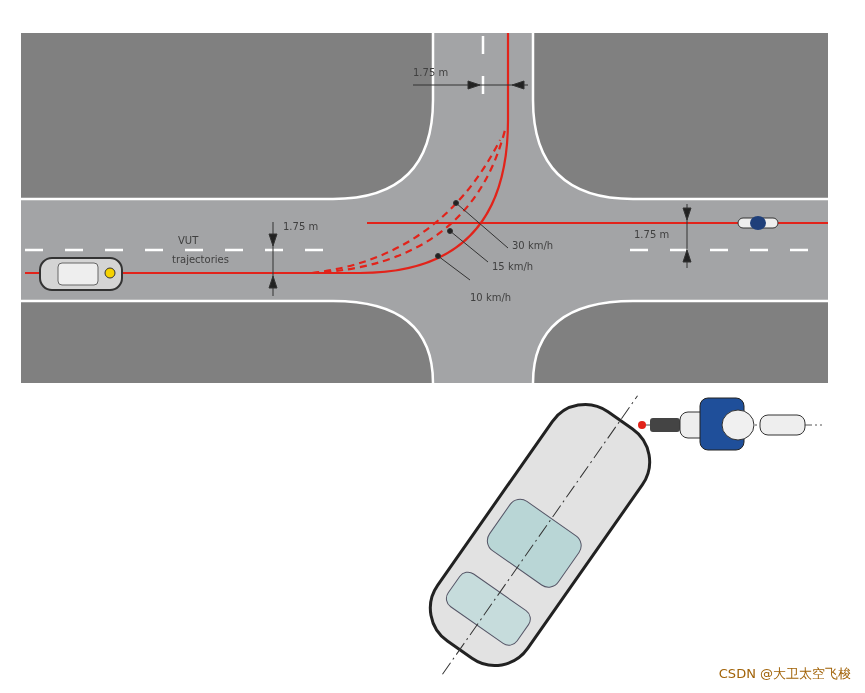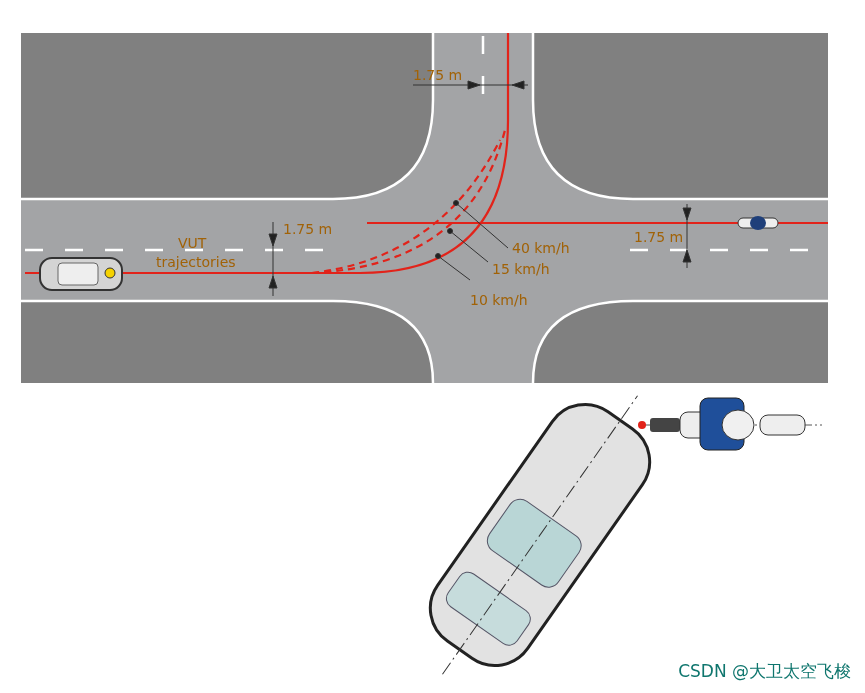--- a/index.html
+++ b/index.html
@@ -1,19 +1,19 @@
 <!DOCTYPE html>
 <html><head>
 <meta charset="utf-8">
 <style>
   html,body{margin:0;padding:0;background:#fff;}
   body{width:865px;height:693px;position:relative;overflow:hidden;font-family:"DejaVu Sans",sans-serif;}
   #top{position:absolute;left:0;top:0;}
-  .lbl{position:absolute;font-size:14px;color:#a16207;white-space:nowrap;line-height:1;}
-  #wm{position:absolute;right:14px;bottom:10px;font-size:17px;color:#0f766e;font-family:"DejaVu Sans",sans-serif;}
+  .lbl{position:absolute;font-size:10px;color:#404040;white-space:nowrap;line-height:1;}
+  #wm{position:absolute;right:14px;bottom:10px;font-size:13px;color:#a16207;font-family:"DejaVu Sans",sans-serif;}
 </style>
 </head>
 <body>
 
 <svg id="top" width="865" height="693" viewBox="0 0 865 693">
 
   <rect x="21" y="33" width="807" height="350" fill="#808080"></rect>
 
   <rect x="21" y="200" width="807" height="100" fill="#a3a4a6"></rect>
 
@@ -88,17 +88,17 @@
     <ellipse cx="738" cy="425" rx="16" ry="15" fill="#f0f0f0" stroke="#333"></ellipse>
     <rect x="760" y="415" width="45" height="20" rx="8" fill="#eee" stroke="#333"></rect>
     <circle cx="642" cy="425" r="4" fill="#e2231a"></circle>
   </g>
 </svg>
 
 <div class="lbl" style="left:413px;top:68px">1.75 m</div>
 <div class="lbl" style="left:283px;top:222px">1.75 m</div>
 <div class="lbl" style="left:634px;top:230px">1.75 m</div>
 <div class="lbl" style="left:178px;top:236px">VUT</div>
-<div class="lbl" style="left:156px;top:255px">trajectories</div>
-<div class="lbl" style="left:512px;top:241px">40 km/h</div>
+<div class="lbl" style="left:172px;top:255px">trajectories</div>
+<div class="lbl" style="left:512px;top:241px">30 km/h</div>
 <div class="lbl" style="left:492px;top:262px">15 km/h</div>
 <div class="lbl" style="left:470px;top:293px">10 km/h</div>
 <div id="wm">CSDN @大卫太空飞梭</div>
 
 </body></html>

